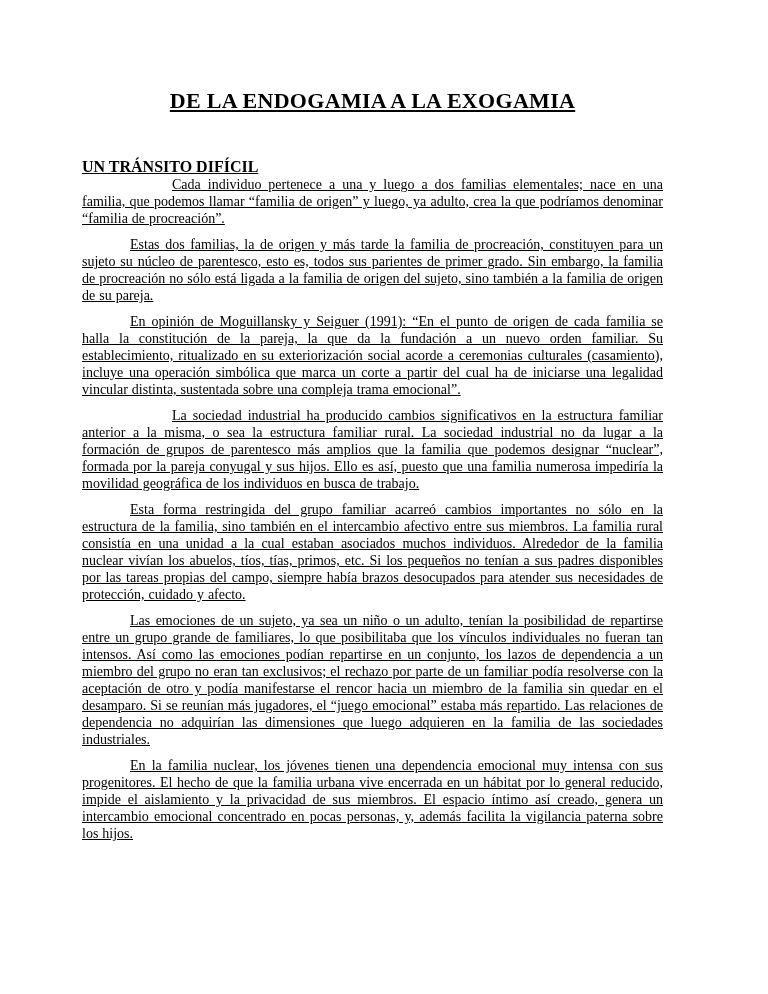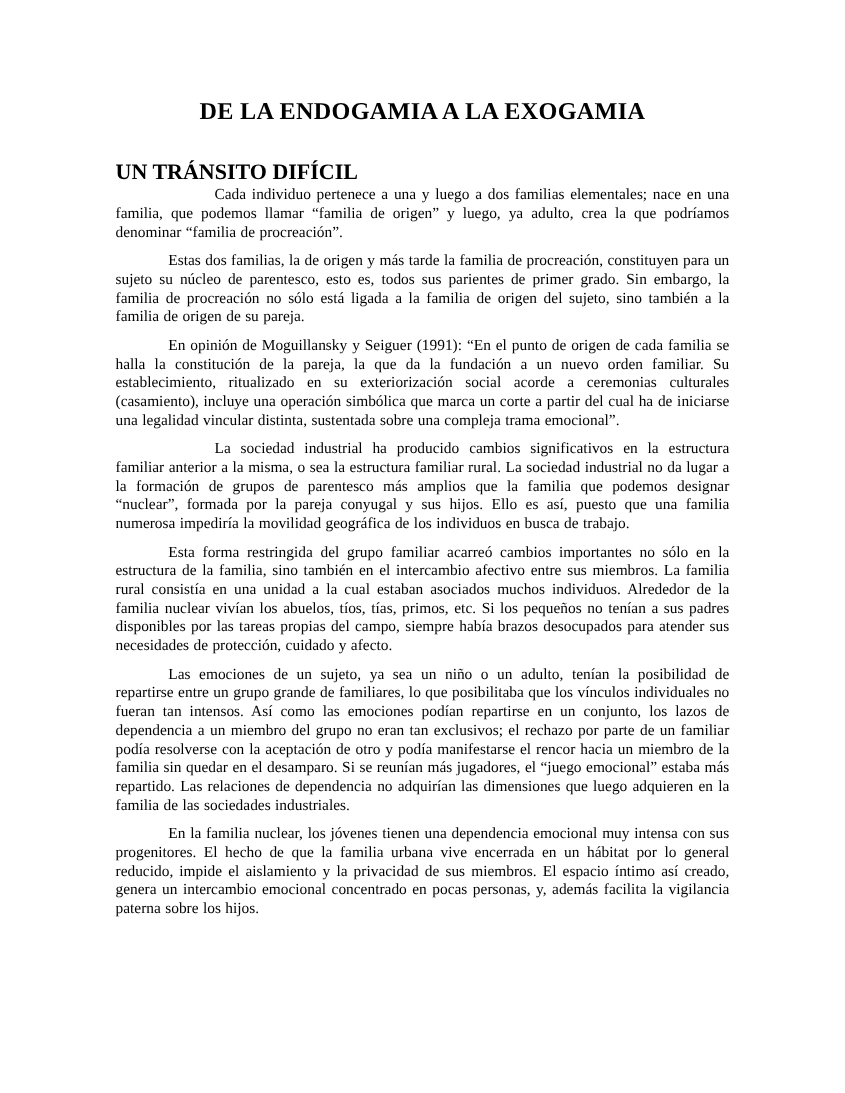--- a/index.html
+++ b/index.html
@@ -7,34 +7,35 @@
     background: #ffffff;
     font-family: "Liberation Serif", "DejaVu Serif", serif;
   }
   .page {
     position: relative;
     width: 768px;
     height: 994px;
     margin: 0 auto;
     background: #ffffff;
     color: #000000;
-    padding: 88px 105px 40px 105px;
+    padding: 88px 105px 40px 82px;
     overflow: hidden;
+    text-decoration: underline;
   }
   .doc-title {
     text-align: center;
     font-weight: bold;
     font-size: 22px;
     letter-spacing: 0.3px;
     color: #000000;
   }
   .doc-heading {
-    margin-top: 32px;
+    margin-top: 44px;
     font-weight: bold;
-    font-size: 20px;
+    font-size: 16px;
     color: #000000;
   }
   .doc-body {
   }
   .para {
     font-size: 14px;
     line-height: 17px;
     text-align: justify;
     text-indent: 48px;
     margin-bottom: 9px;

